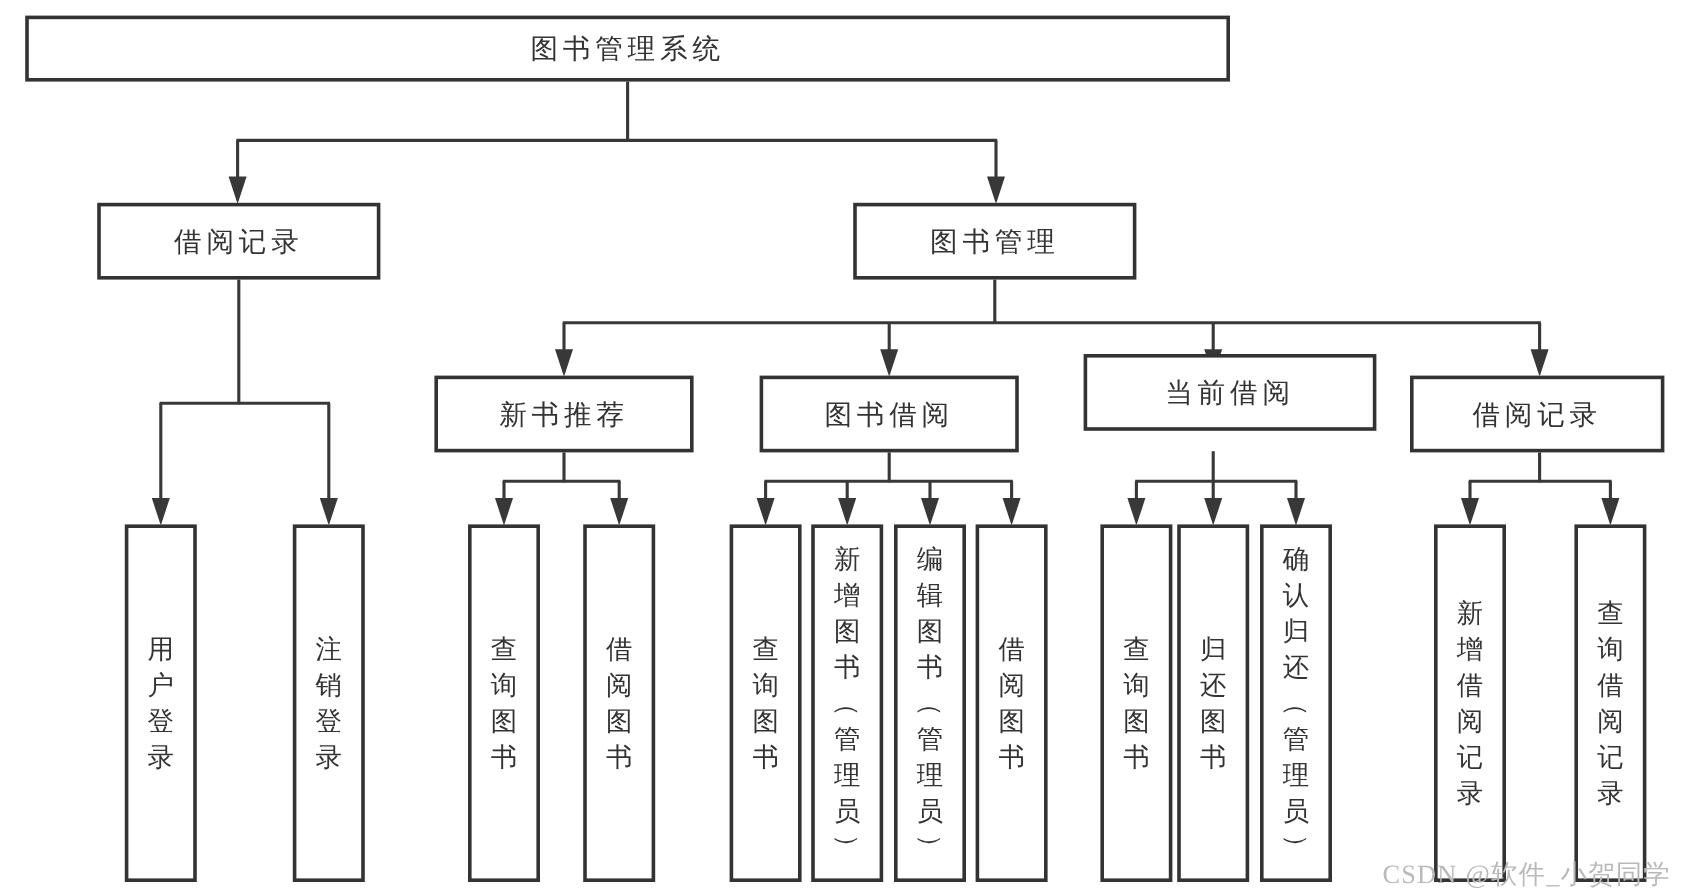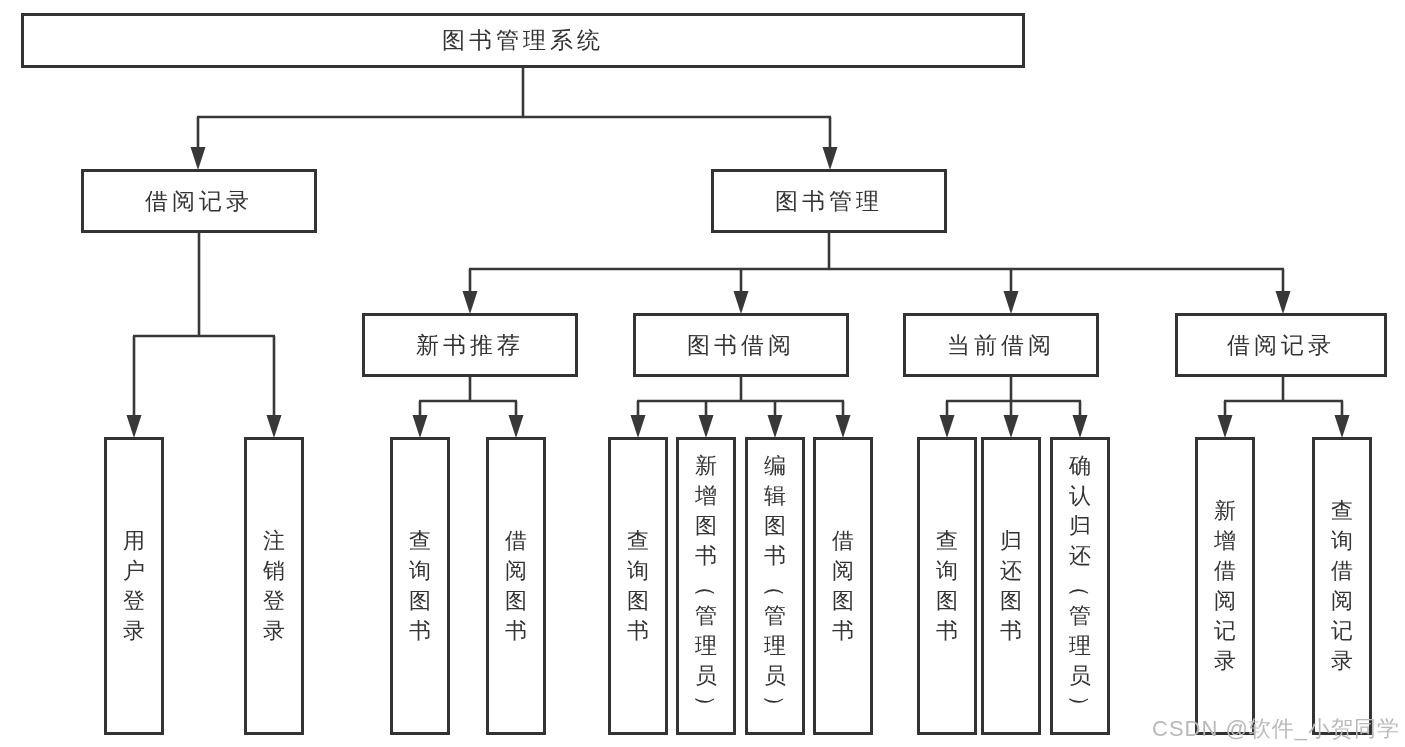--- a/index.html
+++ b/index.html
@@ -53,20 +53,21 @@
     display: inline-block;
   }
   .watermark {
     position: absolute;
     left: 1152px;
     top: 714px;
     font-size: 22px;
     color: var(--watermark-text, #b9b9b9);
     white-space: nowrap;
     letter-spacing: 1px;
+    font-family: Liberation Serif, serif;
   }
 </style>
 </head>
 <body>
 
 <div class="canvas">
 
   <svg id="connector-svg">
       <line x1="523" y1="67" x2="523" y2="118" stroke="#383838" stroke-width="2.6"></line>
       <line x1="197" y1="117" x2="831" y2="117" stroke="#383838" stroke-width="2.6"></line>
@@ -132,21 +133,21 @@
   <div class="box" style="left:362px;top:313px;width:216px;height:64px">
     <span class="hlabel">新书推荐</span>
   </div>
 
   <div class="box" style="left:711px;top:169px;width:236px;height:64px">
     <span class="hlabel">图书管理</span>
   </div>
   <div class="box" style="left:633px;top:313px;width:216px;height:64px">
     <span class="hlabel">图书借阅</span>
   </div>
-  <div class="box" style="left:903px;top:313px;width:196px;height:64px">
+  <div class="box" style="left:903px;top:295px;width:244px;height:64px">
     <span class="hlabel">当前借阅</span>
   </div>
   <div class="box" style="left:1175px;top:313px;width:212px;height:64px">
     <span class="hlabel">借阅记录</span>
   </div>
 
   <div class="box" style="left:104px;top:437px;width:60px;height:298px">
     <span class="vlabel">
         <span>用</span>
         <span>户</span>

